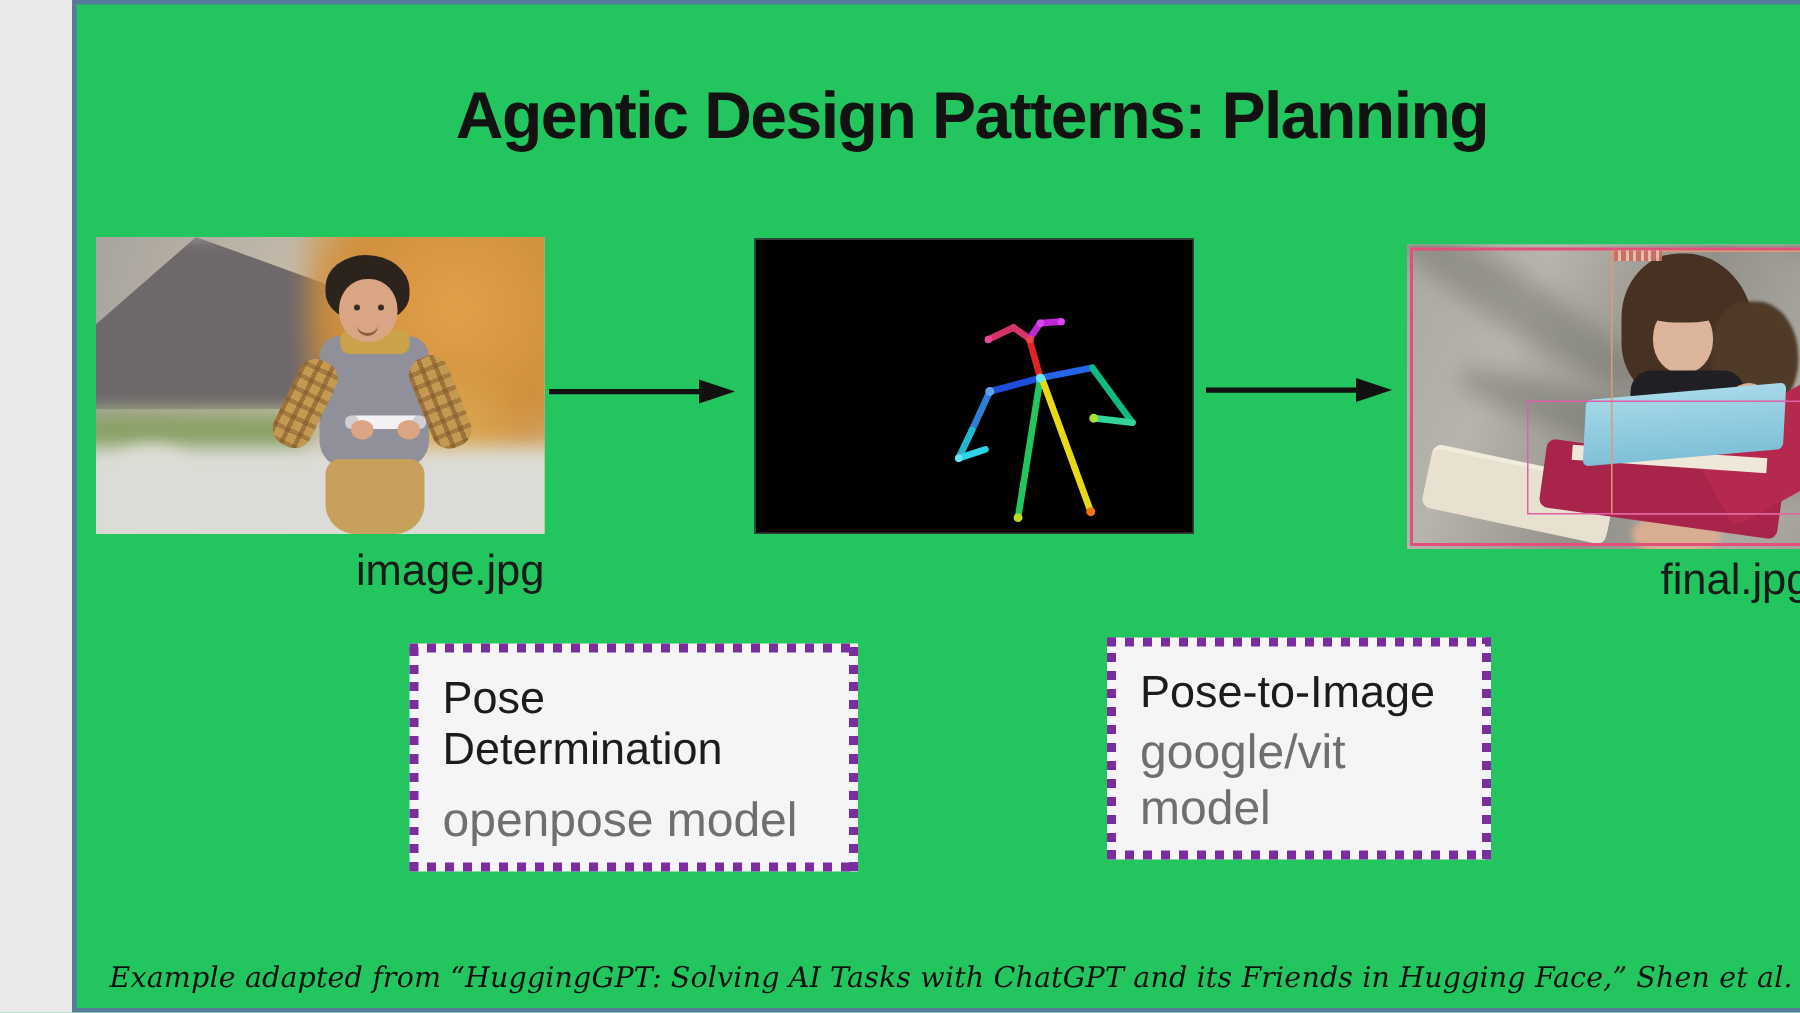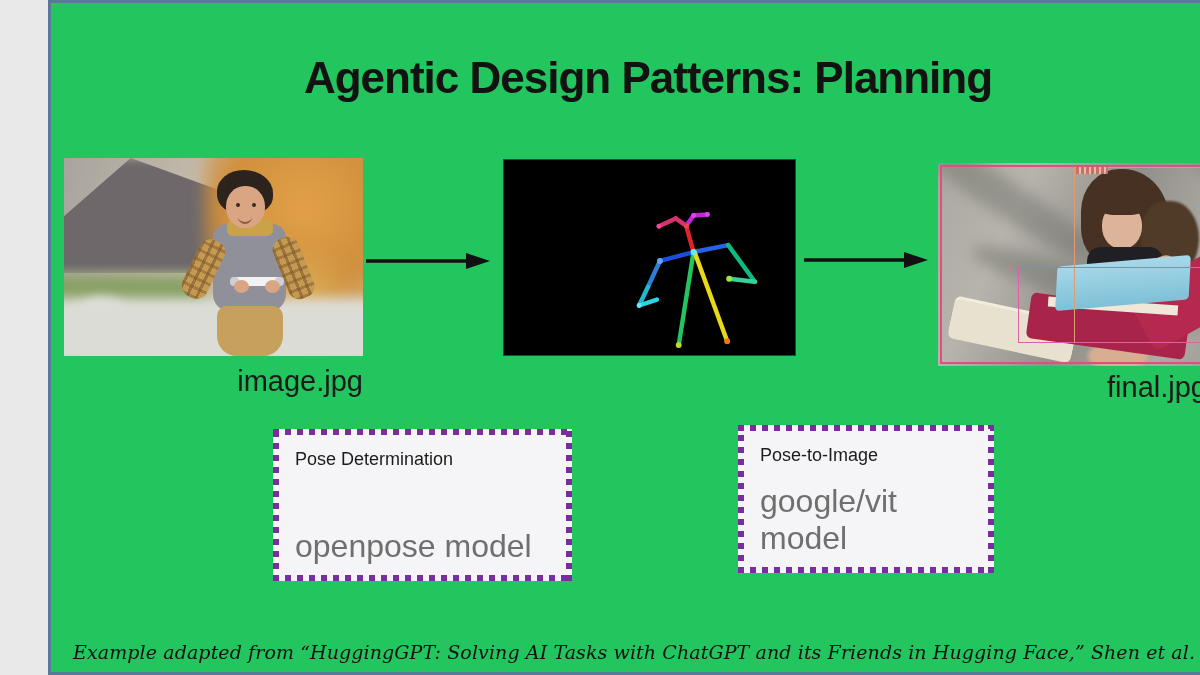--- a/index.html
+++ b/index.html
@@ -90,21 +90,21 @@
       repeating-linear-gradient(90deg,#7b2da0 0 6px,rgba(0,0,0,0) 6px 12px),
       repeating-linear-gradient(90deg,#7b2da0 0 6px,rgba(0,0,0,0) 6px 12px),
       repeating-linear-gradient(0deg,#7b2da0 0 6px,rgba(0,0,0,0) 6px 12px),
       repeating-linear-gradient(0deg,#7b2da0 0 6px,rgba(0,0,0,0) 6px 12px);
     background-position:0 0,0 100%,0 0,100% 0;
     background-size:100% 6px,100% 6px,6px 100%,6px 100%;
     background-repeat:no-repeat;
   }
   .stepbox-1{left:222px;top:426px;width:299px;height:152px;}
   .stepbox-2{left:687px;top:422px;width:256px;height:148px;}
-  .step-name{font-size:18px;color:#1c1c1c;}
+  .step-name{font-size:30px;color:#1c1c1c;}
   .step-model{font-size:32px;color:#6f6f6f;}
   
   .citation{
     position:absolute;left:22px;top:638px;width:1150px;
     font-family:"DejaVu Serif","Liberation Serif",serif;font-style:italic;
     font-size:19px;color:#111;letter-spacing:.1px;white-space:nowrap;
   }
 </style>
 </head>
 <body>

